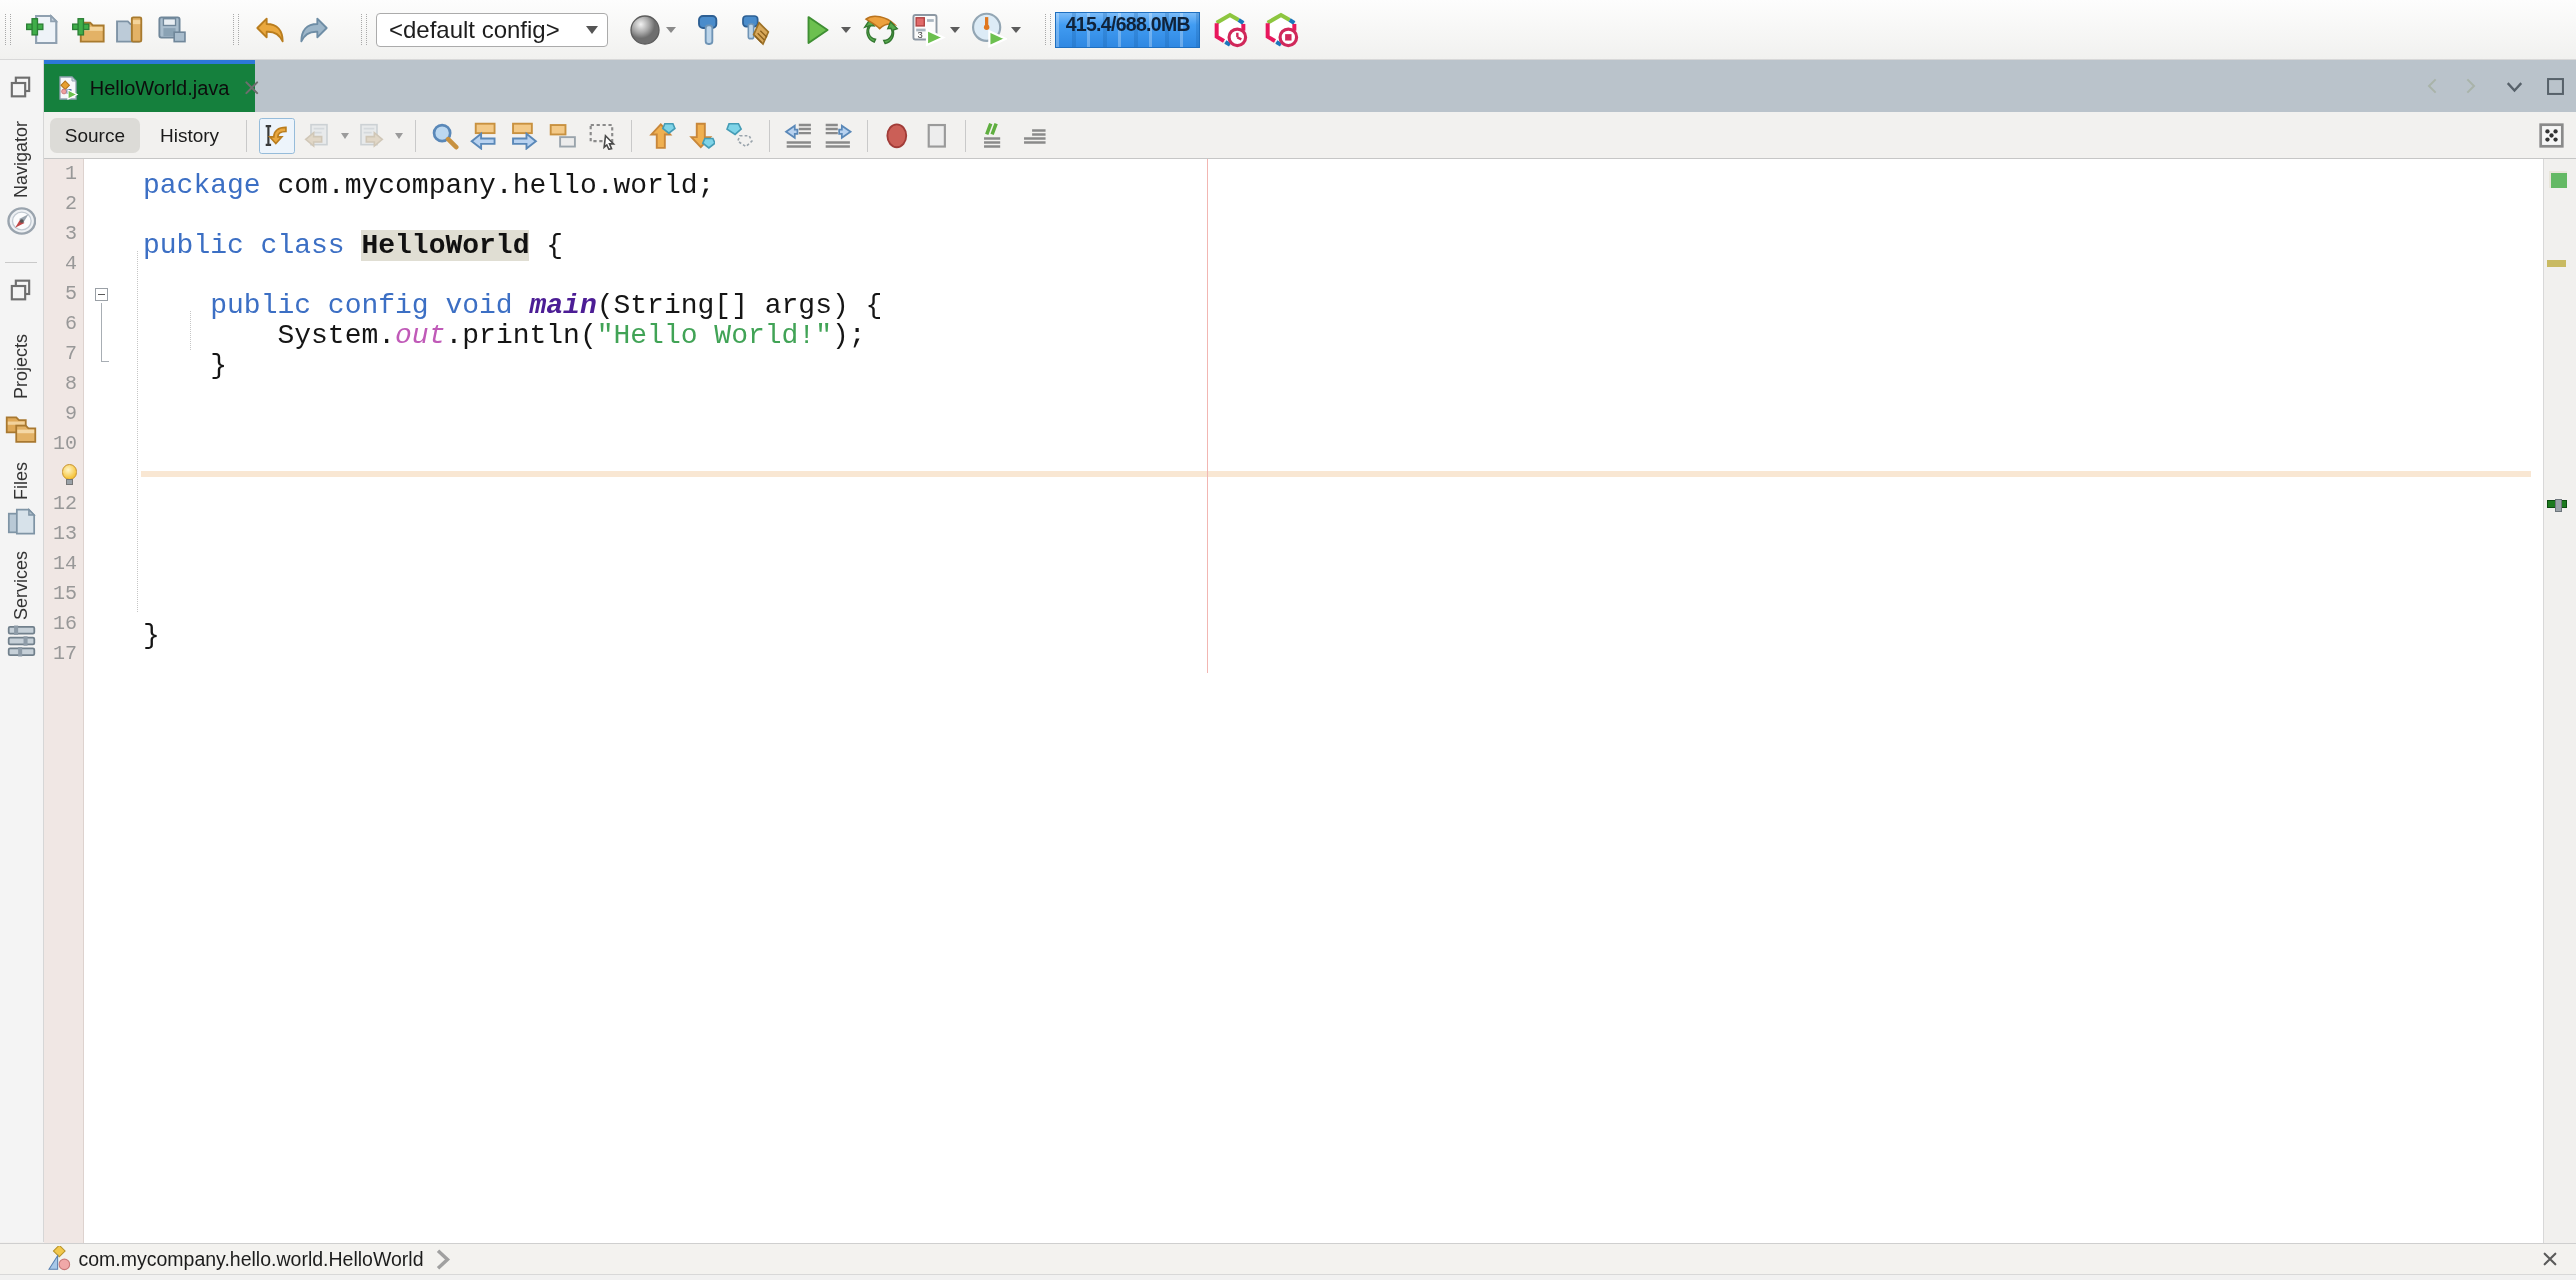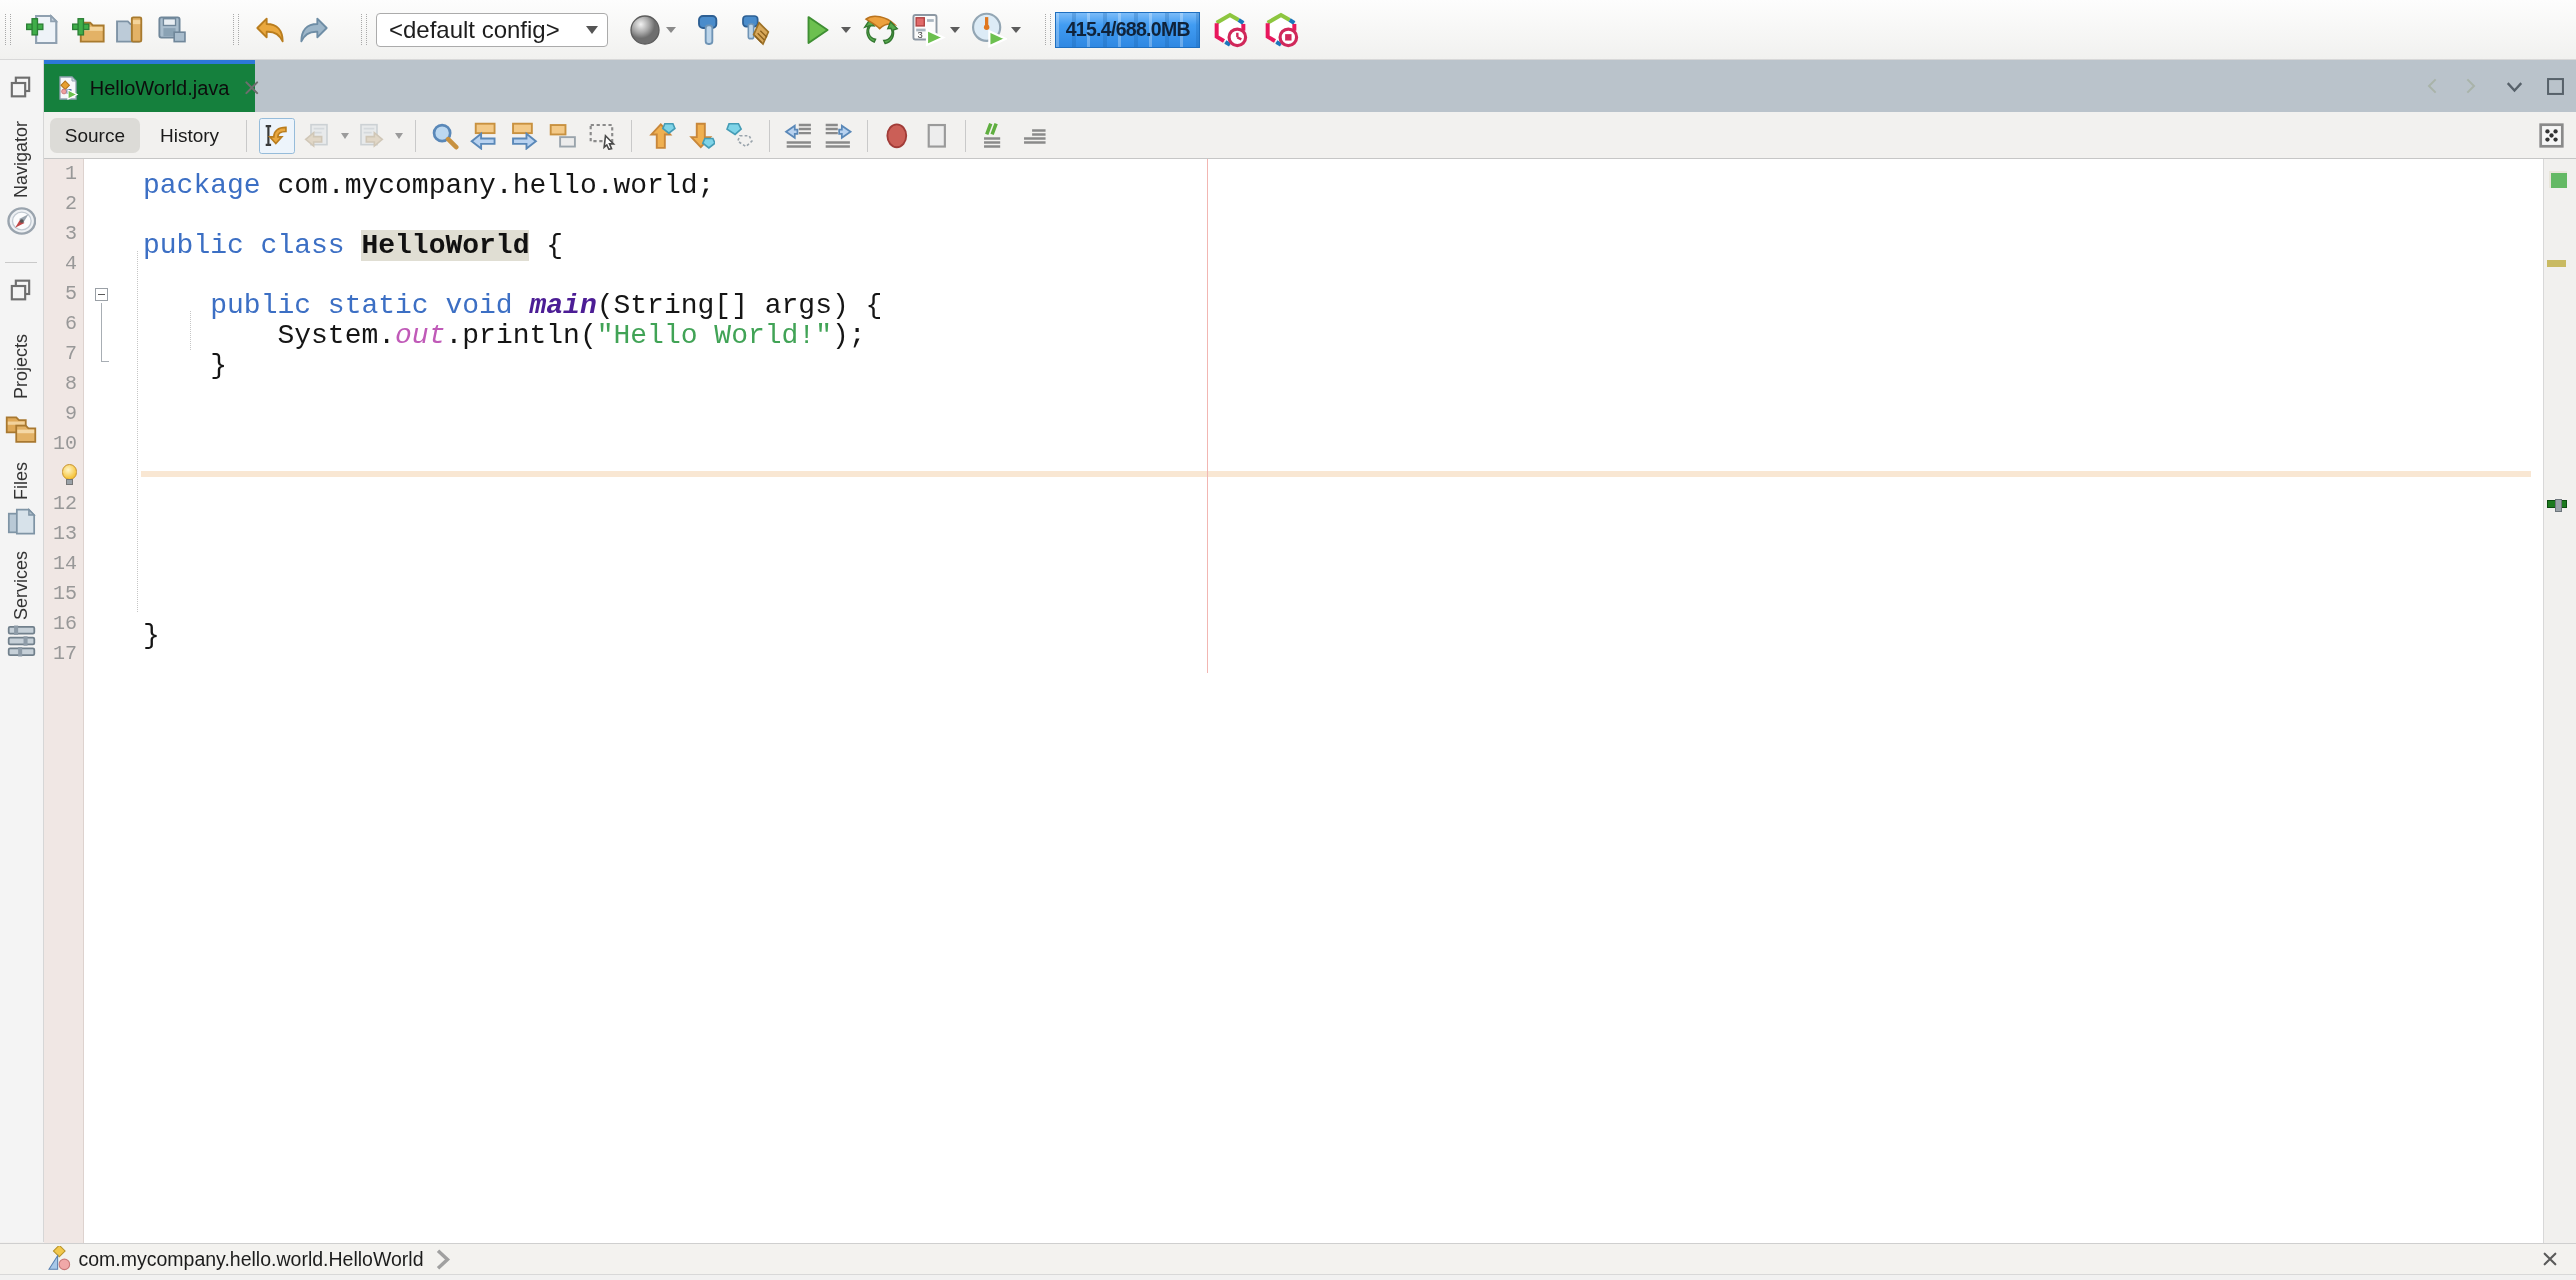--- a/index.html
+++ b/index.html
@@ -12,21 +12,21 @@
            display:flex;align-items:center}
   .grip{width:4px;height:31px;border-left:1.3px dotted #a9a9a9;border-right:1.3px dotted #a9a9a9;flex:none}
   .tbtn{width:39px;height:39px;flex:none;display:flex;align-items:center;justify-content:center;border-radius:4px}
   .combo{height:34px;width:232px;box-sizing:border-box;background:#fff;border:1.3px solid #ababab;border-radius:4px;
          display:flex;align-items:center;justify-content:space-between;padding:0 9.4px 0 12px;flex:none}
   .combo-text{font-size:24px;color:#1d1d1d}
   .dda{width:0;height:0;border-left:6px solid transparent;border-right:6px solid transparent;border-top:8px solid #555;flex:none}
   .mini-dda{width:0;height:0;border-left:5.4px solid transparent;border-right:5.4px solid transparent;border-top:6.7px solid #5c5c5c;flex:none}
   .memory{width:145px;height:36px;flex:none;border:0.7px solid #1e6fc0;box-sizing:border-box;
           background:linear-gradient(180deg,#7cbcf8 0%,#419cf2 35%,#2f88e2 100%);
-          background-blend-mode:normal;position:relative;display:flex;align-items:center;justify-content:center}
+          background-blend-mode:normal;position:relative;display:flex;align-items:flex-start;justify-content:center}
   .memory:before{content:"";position:absolute;inset:0;
           background:repeating-linear-gradient(90deg,rgba(255,255,255,.28) 0 3.4px,transparent 3.4px 16px,rgba(21,90,160,.25) 16px 19.5px,transparent 19.5px 31px)}
   .memory span{position:relative;font-size:19.5px;font-weight:700;color:#10233a;letter-spacing:-0.7px}
   
   .tabrow{position:absolute;left:43px;top:60px;right:0;height:52px;background:#bac3cb}
   .tab{position:absolute;left:1.3px;top:0;width:211px;height:52px;box-sizing:border-box;background:#15803d;
        border-top:4.7px solid #2c78d8;display:flex;align-items:center;gap:9.4px;padding:0 12px}
   .tab-label{font-size:20px;color:#0d0d0d}
   .tabrow-controls{position:absolute;right:9.4px;top:0;height:52px;display:flex;align-items:center;gap:17.5px}
   
@@ -575,21 +575,21 @@
           <pre class="code"><span class="c-kw">public class </span><span class="c-cls">HelloWorld</span><span class="c-pl"> {</span></pre>
         </div>
         <div class="eline">
           <div class="lnum">4</div>
           <div class="fold"></div>
           <pre class="code"></pre>
         </div>
         <div class="eline">
           <div class="lnum">5</div>
           <div class="fold"></div>
-          <pre class="code"><span class="c-pl">    </span><span class="c-kw">public static void </span><span class="c-mth">main</span><span class="c-pl">(String[] args) {</span></pre>
+          <pre class="code"><span class="c-pl">    </span><span class="c-kw">public config void </span><span class="c-mth">main</span><span class="c-pl">(String[] args) {</span></pre>
         </div>
         <div class="eline">
           <div class="lnum">6</div>
           <div class="fold"></div>
           <pre class="code"><span class="c-pl">        System.</span><span class="c-fld">out</span><span class="c-pl">.println(</span><span class="c-str">"Hello World!"</span><span class="c-pl">);</span></pre>
         </div>
         <div class="eline">
           <div class="lnum">7</div>
           <div class="fold"></div>
           <pre class="code"><span class="c-pl">    }</span></pre>

